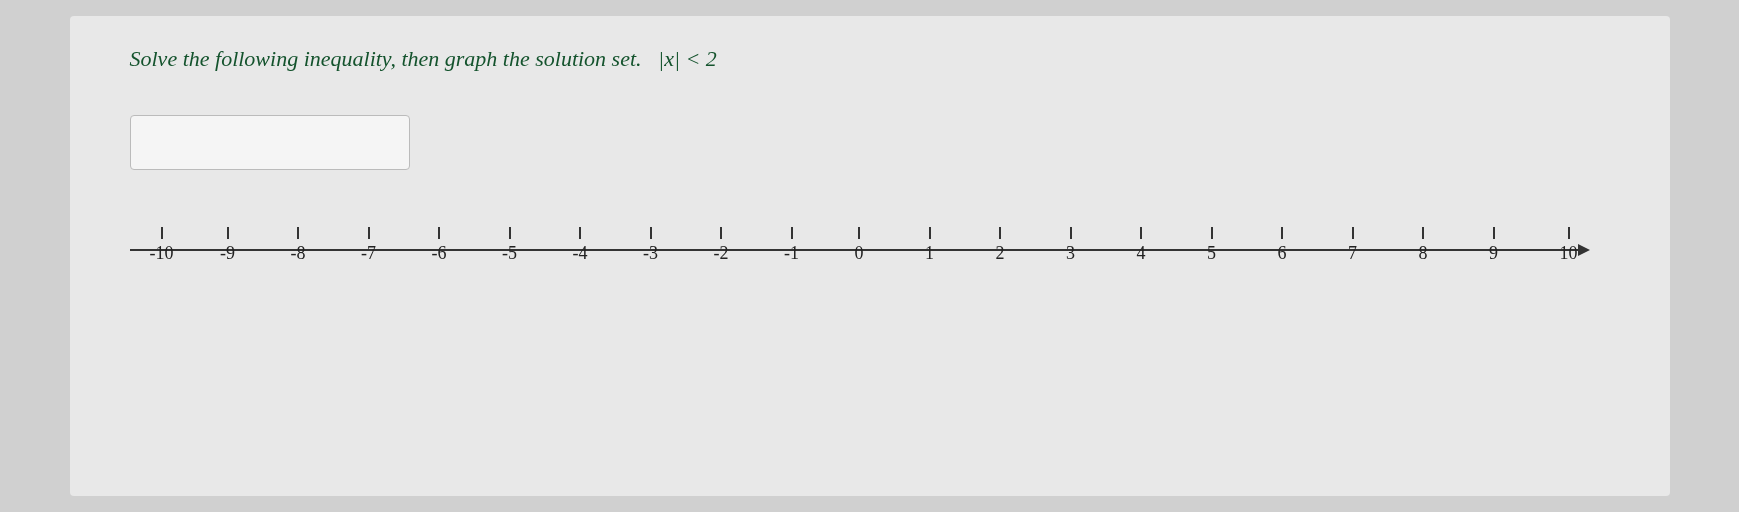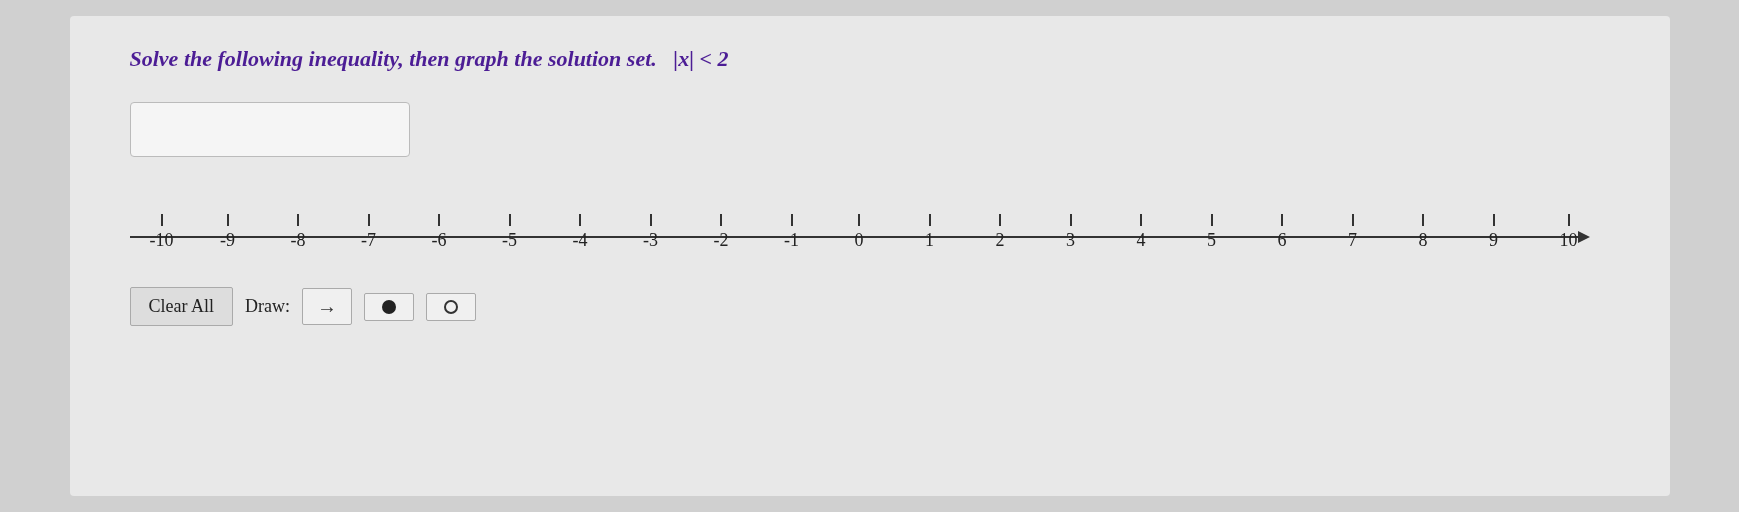--- a/index.html
+++ b/index.html
@@ -19,24 +19,23 @@
       background-color: #e8e8e8;
       width: 1600px;
       height: 480px;
       border-radius: 4px;
       padding: 30px 60px;
       position: relative;
     }
 
     .problem-title {
       font-size: 22px;
-      color: #4c1d95;
-      margin-bottom: 30px;
+      color: #14532d;
+      margin-bottom: 43px;
       font-style: italic;
-      font-weight: bold;
     }
 
     .abs-notation {
       font-style: italic;
     }
 
     .answer-box {
       width: 280px;
       height: 55px;
       background-color: #f5f5f5;
@@ -266,27 +265,14 @@
             <div class="tick-label">9</div>
           </div>
           <div class="tick" style="left: 1430px; top: -22px; position: absolute; display: flex; flex-direction: column; align-items: center; text-align: right;">
             <div class="tick-mark"></div>
             <div class="tick-label">10</div>
           </div>
         </div>
     </div>
   </div>
 
-  <div class="controls-row">
-    <button class="clear-all-btn">Clear All</button>
-    <span class="draw-label">Draw:</span>
-    <button class="draw-btn">
-      <span class="arrow-right">→</span>
-    </button>
-    <button class="draw-btn">
-      <span class="dot-filled"></span>
-    </button>
-    <button class="dot-open-btn">
-      <span class="dot-open"></span>
-    </button>
-  </div>
 
 </div>
 
 </body></html>

